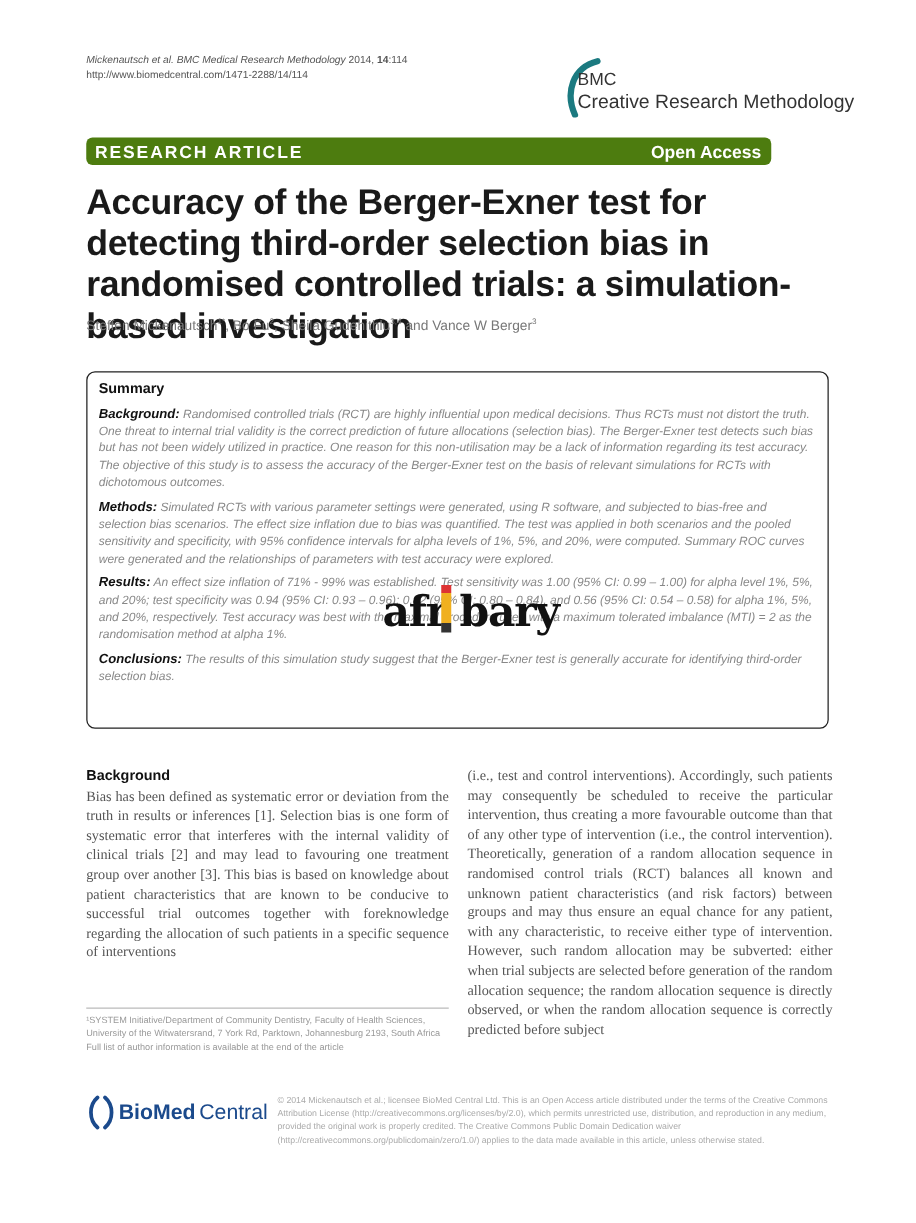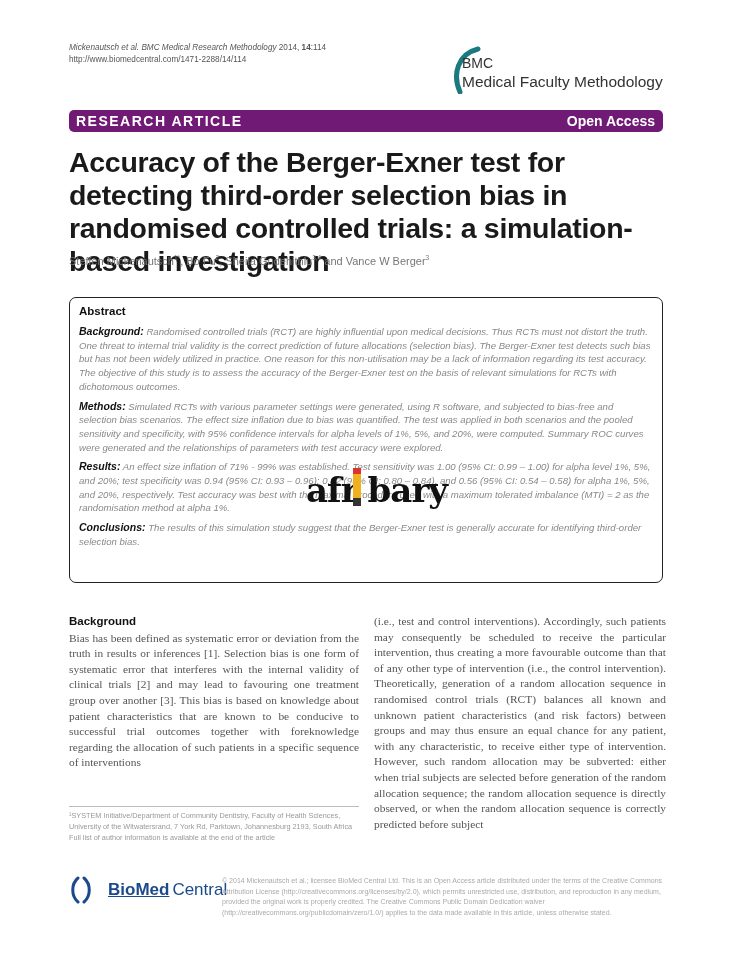--- a/index.html
+++ b/index.html
@@ -8,21 +8,21 @@
 
   .running-head { position: absolute; left: 69px; top: 42px; font-size: 8.2px; line-height: 12px; color: #555; }
   .running-head .journal { font-style: italic; }
   .running-head .vol { font-weight: bold; }
 
   .journal-logo { position: absolute; left: 448px; top: 42px; width: 240px; height: 60px; }
   .journal-logo .arc { position: absolute; left: 0; top: 4px; width: 40px; height: 48px; }
   .journal-logo .bmc { position: absolute; left: 14px; top: 13px; font-size: 14px; color: #333; }
   .journal-logo .name { position: absolute; left: 14px; top: 31px; font-size: 15.5px; color: #333; white-space: nowrap; }
 
-  .article-bar { position: absolute; left: 69px; top: 110px; width: 594px; height: 22px; background: #701a75; border-radius: 5px; display: flex; align-items: center; justify-content: space-between; padding: 0 8px 0 7px; }
+  .article-bar { position: absolute; left: 69px; top: 110px; width: 548px; height: 22px; background: #4d7c0f; border-radius: 5px; display: flex; align-items: center; justify-content: space-between; padding: 0 8px 0 7px; }
   .article-bar .type { color: #fff; font-weight: bold; font-size: 14px; letter-spacing: 1.5px; }
   .article-bar .oa { color: #fff; font-weight: bold; font-size: 14px; }
 
   .title { position: absolute; left: 69px; top: 146px; width: 620px; font-size: 28.5px; line-height: 33px; color: #1a1a1a; letter-spacing: -0.3px; }
   .authors { position: absolute; left: 69px; top: 254px; font-size: 11px; color: #777; }
   .authors sup { font-size: 6.5px; }
 
   .abstract { position: absolute; left: 69px; top: 297px; width: 594px; height: 286px; border: 1.5px solid #222; border-radius: 7px; padding: 7px 9px; }
   .abstract h2 { font-size: 11.5px; font-weight: bold; color: #111; margin-bottom: 8px; }
   .abstract p { font-size: 9.6px; line-height: 13.7px; color: #888; margin-bottom: 6px; font-style: italic; }
@@ -34,21 +34,21 @@
   .col { position: absolute; font-family: "Liberation Serif", serif; font-size: 11.4px; line-height: 15.6px; color: #555; text-align: justify; }
   .col-left { left: 69px; top: 614px; width: 290px; }
   .col-right { left: 374px; top: 614px; width: 292px; }
   .col h3 { font-family: "Liberation Sans", sans-serif; font-size: 11.5px; font-weight: bold; color: #111; margin-bottom: 1px; }
 
   .fn-rule { position: absolute; left: 69px; top: 806px; width: 290px; height: 1px; background: #bbb; }
   .footnotes { position: absolute; left: 69px; top: 810px; width: 290px; font-size: 7.3px; line-height: 11px; color: #999; }
 
   .biomed-logo { position: absolute; left: 70px; top: 876px; display: flex; align-items: center; }
   .biomed-logo .paren { width: 22px; height: 28px; }
-  .biomed-logo .bm { font-weight: bold; font-size: 17px; color: #1b4a8c; margin-left: 16px; text-decoration: underline; }
+  .biomed-logo .bm { font-weight: bold; font-size: 17px; color: #1b4a8c; margin-left: 3px; }
   .biomed-logo .cen { font-size: 17px; color: #1b4a8c; margin-left: 3px; }
 
   .license { position: absolute; left: 222px; top: 876px; width: 450px; font-size: 7px; line-height: 10.5px; color: #aaa; }
 </style>
 </head>
 <body>
 
 <div class="running-head">
   <div>
     <span style="font-style:italic">Mickenautsch et al.</span>
@@ -57,36 +57,36 @@
     <span class="vol">14</span><span>:114</span>
   </div>
   <div>http://www.biomedcentral.com/1471-2288/14/114</div>
 </div>
 
 <div class="journal-logo">
   <svg class="arc" viewBox="0 0 40 48">
     <path d="M30 3 C10 8, 4 28, 12 46" stroke="#1b7a80" stroke-width="5" fill="none" stroke-linecap="round"></path>
   </svg>
   <div class="bmc">BMC</div>
-  <div class="name">Medical Faculty Methodology</div>
+  <div class="name">Creative Research Methodology</div>
 </div>
 
 <div class="article-bar">
   <span class="type">RESEARCH ARTICLE</span>
   <span class="oa">Open Access</span>
 </div>
 
 <h1 class="title">Accuracy of the Berger-Exner test for detecting third-order selection bias in randomised controlled trials: a simulation-based investigation</h1>
 
 <div class="authors">
   <span><span>Steffen Mickenautsch</span><sup>1*</sup></span><span>, </span><span><span>Bo Fu</span><sup>2</sup></span><span>, </span><span><span>Sheila Gudehithlu</span><sup>3,4</sup></span><span> and </span><span><span>Vance W Berger</span><sup>3</sup></span>
 </div>
 
 <div class="abstract">
-  <h2>Abstract</h2>
+  <h2>Summary</h2>
   <p><span class="lbl">Background:</span><span> Randomised controlled trials (RCT) are highly influential upon medical decisions. Thus RCTs must not distort the truth. One threat to internal trial validity is the correct prediction of future allocations (selection bias). The Berger-Exner test detects such bias but has not been widely utilized in practice. One reason for this non-utilisation may be a lack of information regarding its test accuracy. The objective of this study is to assess the accuracy of the Berger-Exner test on the basis of relevant simulations for RCTs with dichotomous outcomes.</span></p>
   <p><span class="lbl">Methods:</span><span> Simulated RCTs with various parameter settings were generated, using R software, and subjected to bias-free and selection bias scenarios. The effect size inflation due to bias was quantified. The test was applied in both scenarios and the pooled sensitivity and specificity, with 95% confidence intervals for alpha levels of 1%, 5%, and 20%, were computed. Summary ROC curves were generated and the relationships of parameters with test accuracy were explored.</span></p>
   <p><span class="lbl">Results:</span><span> An effect size inflation of 71% - 99% was established. Test sensitivity was 1.00 (95% CI: 0.99 – 1.00) for alpha level 1%, 5%, and 20%; test specificity was 0.94 (95% CI: 0.93 – 0.96); 0.82 (95% CI: 0.80 – 0.84), and 0.56 (95% CI: 0.54 – 0.58) for alpha 1%, 5%, and 20%, respectively. Test accuracy was best with the maximal procedure used with a maximum tolerated imbalance (MTI) = 2 as the randomisation method at alpha 1%.</span></p>
   <p><span class="lbl">Conclusions:</span><span> The results of this simulation study suggest that the Berger-Exner test is generally accurate for identifying third-order selection bias.</span></p>
 </div>
 
 <div class="watermark">
   <span>afr</span><span style="display:inline-block;width:10px"></span><span>bary</span>
   <span class="pencil"></span>
 </div>

